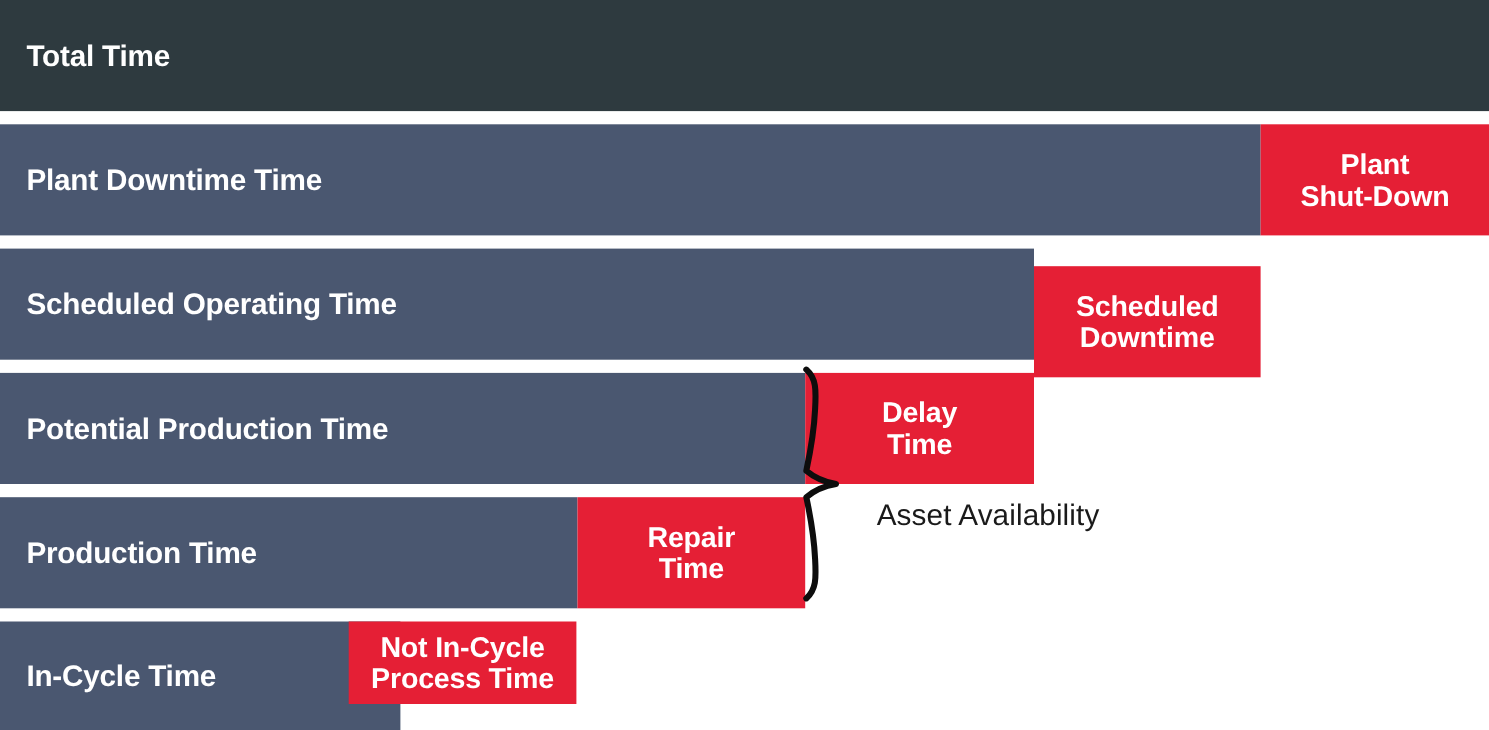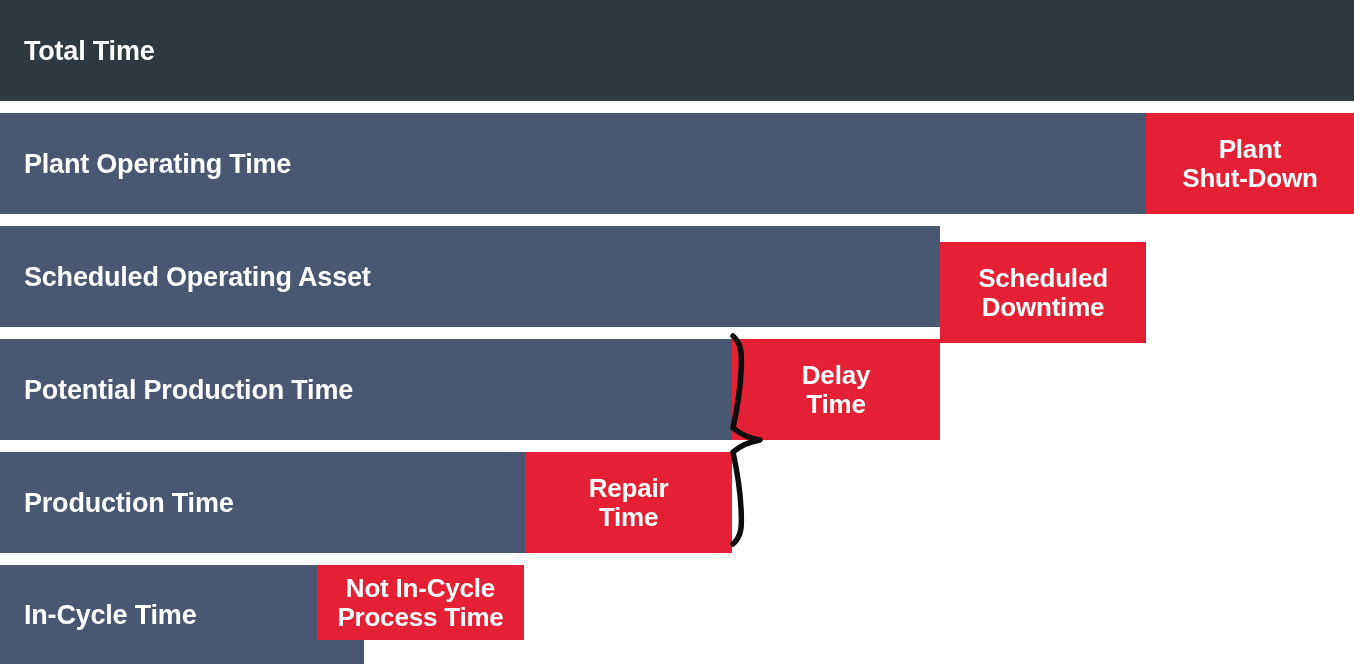--- a/index.html
+++ b/index.html
@@ -112,30 +112,30 @@
 <div class="chart">
 
   <div class="row" style="top:0px;">
     <div class="seg seg-total" style="left:0px; width:1354px;">
       <span class="bar-label">Total Time</span>
     </div>
   </div>
 
   <div class="row" style="top:113px;">
     <div class="seg seg-blue" style="left:0px; width:1146px;">
-      <span class="bar-label">Plant Operating Time</span>
+      <span class="bar-label">Plant Downtime Time</span>
     </div>
     <div class="seg seg-red" style="left:1146px; width:208px;">
       <span class="loss-label multiline">Plant<br>Shut-Down</span>
     </div>
   </div>
 
   <div class="row" style="top:226px;">
     <div class="seg seg-blue" style="left:0px; width:940px;">
-      <span class="bar-label">Scheduled Operating Asset</span>
+      <span class="bar-label">Scheduled Operating Time</span>
     </div>
     <div class="seg seg-red" style="left:940px; width:206px;margin-top:16px;">
       <span class="loss-label multiline">Scheduled<br>Downtime</span>
     </div>
   </div>
 
   <div class="row" style="top:339px;">
     <div class="seg seg-blue" style="left:0px; width:732px;">
       <span class="bar-label">Potential Production Time</span>
     </div>
@@ -167,14 +167,15 @@
       <path d="M15 4
                C 24 12, 24 22, 23 40
                C 22 62, 18 82, 15 96
                C 22 102, 30 106, 42 108
                C 30 110, 22 114, 15 120
                C 18 134, 22 154, 23 176
                C 24 194, 24 204, 15 212" stroke="#0D0D0D" stroke-width="5.5" stroke-linecap="round" stroke-linejoin="round" fill="none"></path>
     </svg>
   </div>
 
+  <span class="annotation-text">Asset Availability</span>
 
 </div>
 
 </body></html>

